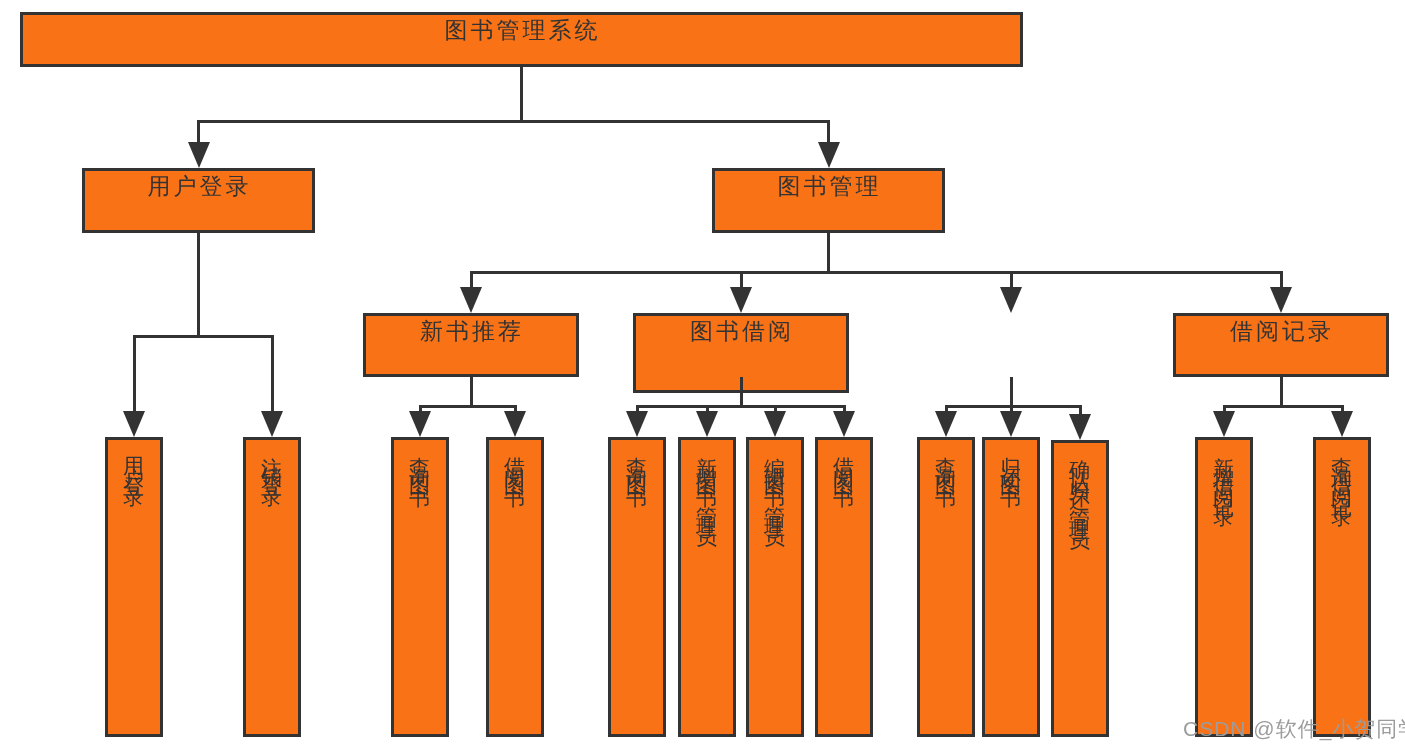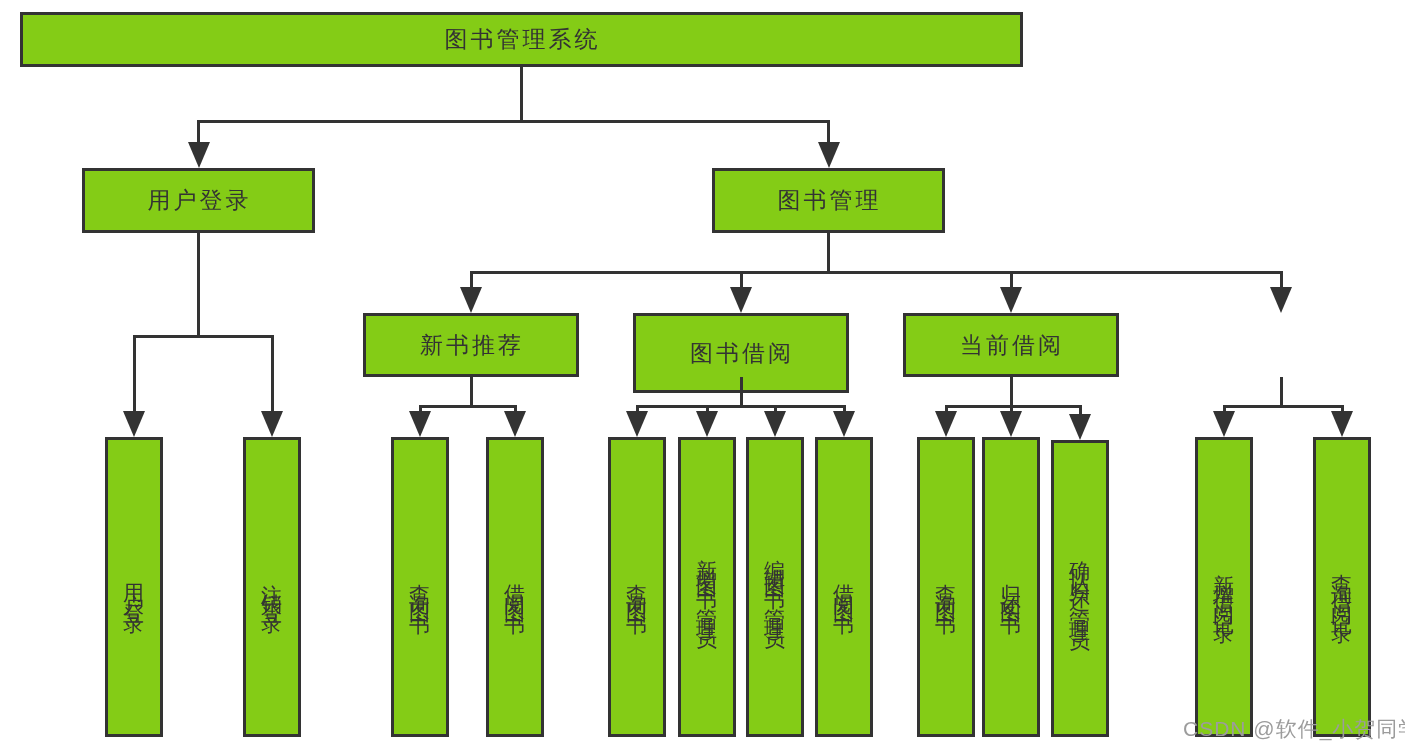--- a/index.html
+++ b/index.html
@@ -13,22 +13,22 @@
     position:relative;
     width:1405px;height:747px;
     background:var(--bg-color);
     overflow:hidden;
     font-family:"Liberation Sans","DejaVu Sans",sans-serif;
   }
   .node{
     position:absolute;
     box-sizing:border-box;
     border:3px solid var(--line-color);
-    background:#84cc16;
-    display:flex;align-items:center;justify-content:center;
+    background:#f97316;
+    display:flex;align-items:flex-start;justify-content:center;
     color:var(--text-color);
     font-size:23px;
     letter-spacing:3px;
     white-space:nowrap;
   }
   .node .lbl{transform:translateX(1px);}
   .node.vert{font-size:21px;letter-spacing:0;}
   .node.vert .lbl{
     writing-mode:vertical-rl;
     text-orientation:mixed;
@@ -66,22 +66,22 @@
     </div>
     <div class="node" style="left: 363px; top: 313px; width: 216px; height: 64px;">
       <span class="lbl">新书推荐</span>
     </div>
     <div class="node" style="left: 712px; top: 168px; width: 233px; height: 65px;">
       <span class="lbl">图书管理</span>
     </div>
     <div class="node" style="left: 633px; top: 313px; width: 216px; height: 80px;">
       <span class="lbl">图书借阅</span>
     </div>
-    <div class="node" style="left: 903px; top: 313px; width: 216px; height: 64px;">
-      <span class="lbl">当前借阅</span>
+    <div class="node" style="left: 1173px; top: 313px; width: 216px; height: 64px;">
+      <span class="lbl">借阅记录</span>
     </div>
     <div class="node vert" style="left: 105px; top: 437px; width: 58px; height: 300px;">
       <span class="lbl">用户登录</span>
     </div>
     <div class="node vert" style="left: 243px; top: 437px; width: 58px; height: 300px;">
       <span class="lbl">注销登录</span>
     </div>
     <div class="node vert" style="left: 391px; top: 437px; width: 58px; height: 300px;">
       <span class="lbl">查询图书</span>
     </div>

